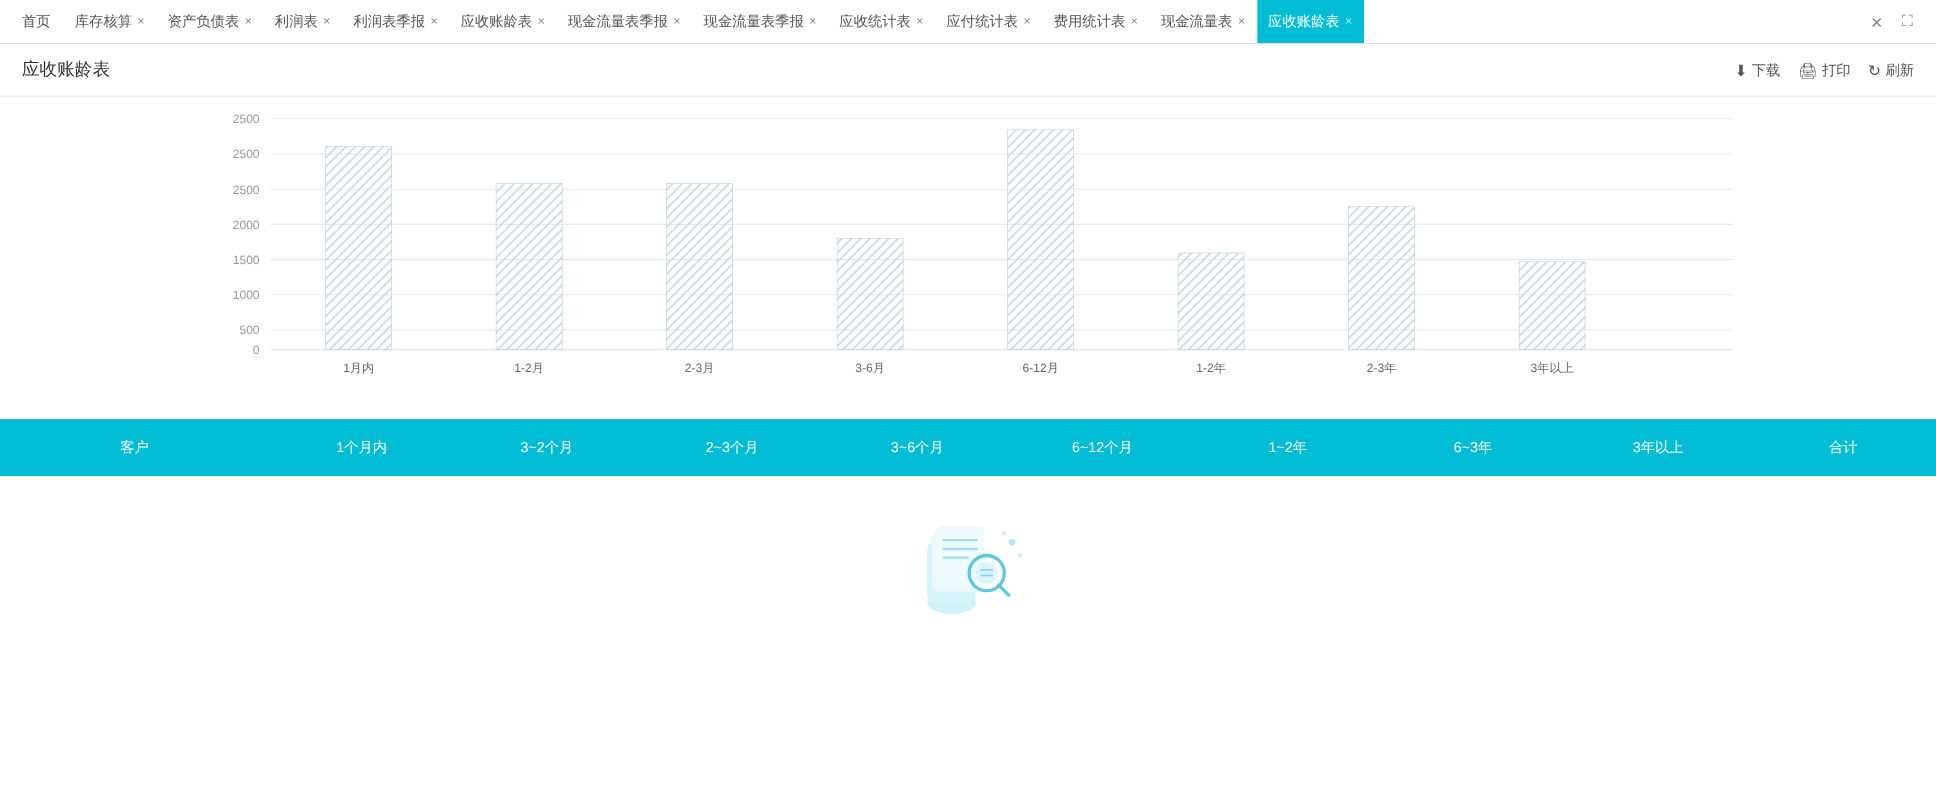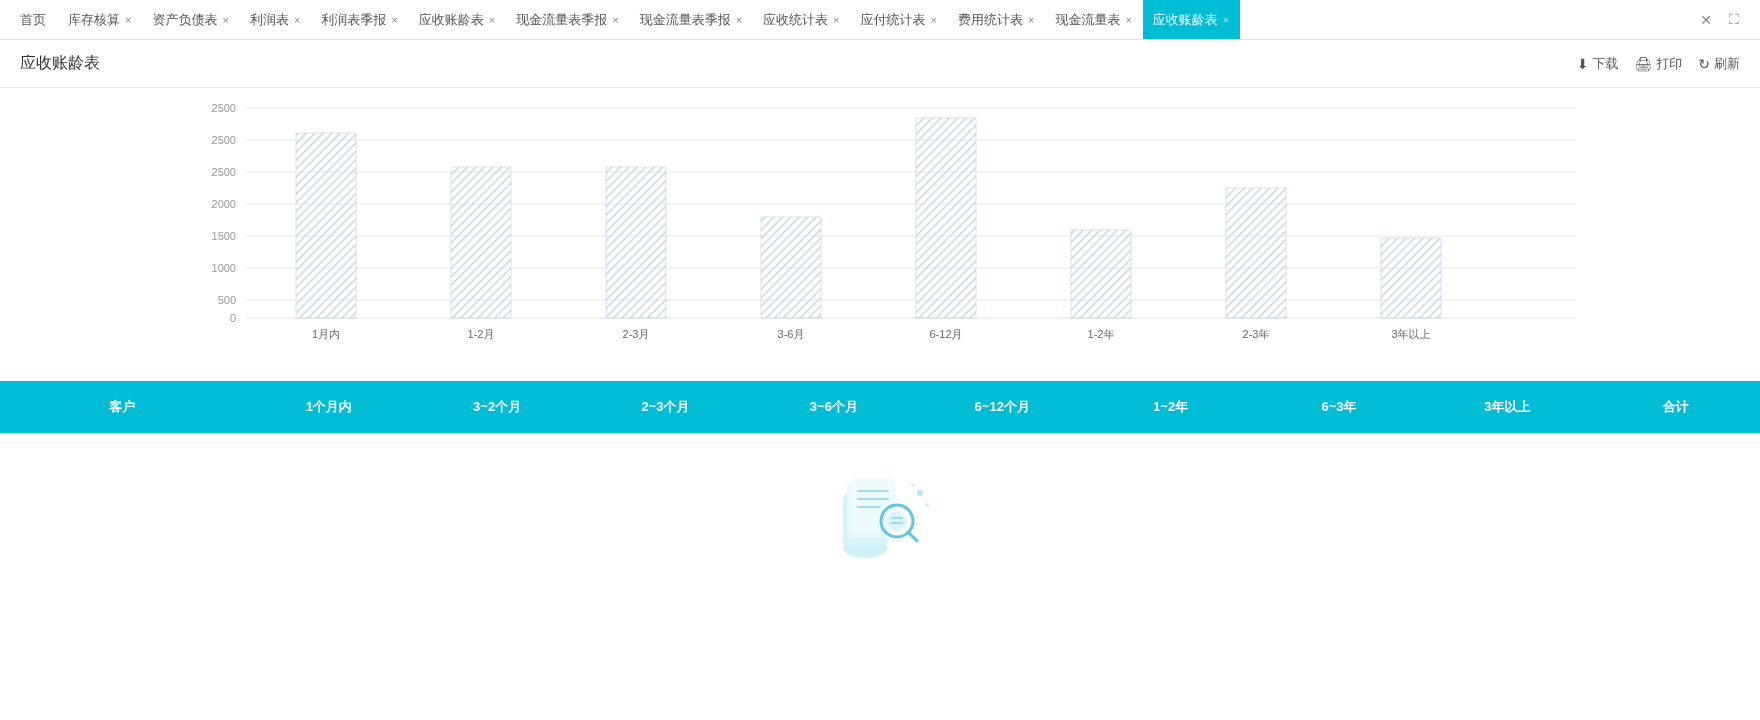--- a/index.html
+++ b/index.html
@@ -113,21 +113,21 @@
       display: flex;
       background: #00bcd4;
       color: #fff;
       height: 52px;
       align-items: center;
     }
     .th-cell {
       flex: 1;
       text-align: center;
       font-size: 13px;
-      font-weight: 700;
+      font-weight: 400;
       padding: 0 8px;
     }
     .th-cell:first-child {
       flex: 1.5;
     }
 
     
     .empty-state {
       display: flex;
       flex-direction: column;

